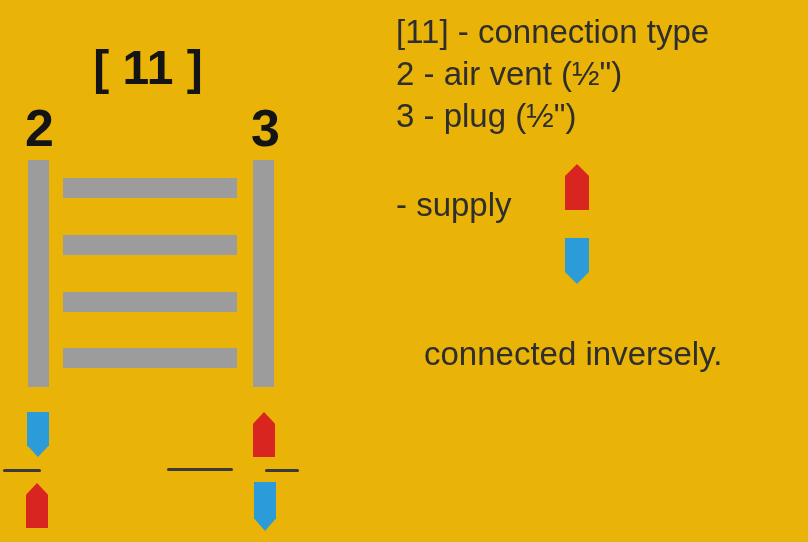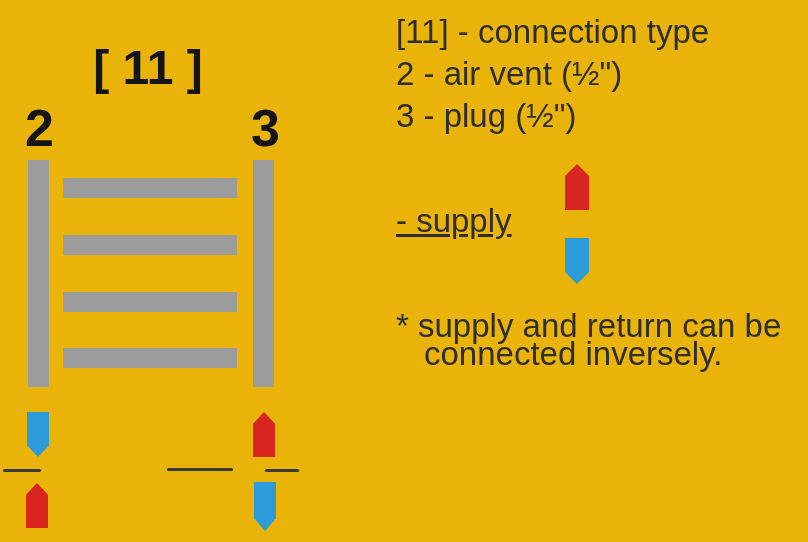--- a/index.html
+++ b/index.html
@@ -93,21 +93,21 @@
     position: absolute;
     left: 396px;
     font-size: 33px;
     color: var(--text);
     line-height: 1.2;
     white-space: nowrap;
   }
   .legend-line.l1 { top: 12px; }
   .legend-line.l2 { top: 54px; }
   .legend-line.l3 { top: 96px; }
-  .legend-line.supply { top: 201px; text-decoration: underline; }
+  .legend-line.supply { top: 185px; }
   .legend-line.return { top: 229px; }
   .legend-line.note1  { top: 306px; }
   .legend-line.note2  { top: 334px; left: 424px; }
 
   .legend-arrow {
     position: absolute;
     width: 24px;
     height: 46px;
   }
   .legend-arrow.up {
@@ -156,17 +156,16 @@
 
   <div class="legend-line l3">3 - plug (½")</div>
 
   <div class="legend-line supply">- supply</div>
 
   <div class="legend-arrow up"></div>
 
 
   <div class="legend-arrow down"></div>
 
-  <div class="legend-line note1">* supply and return can be</div>
 
   <div class="legend-line note2">connected inversely.</div>
 
 </div>
 
 </body></html>

